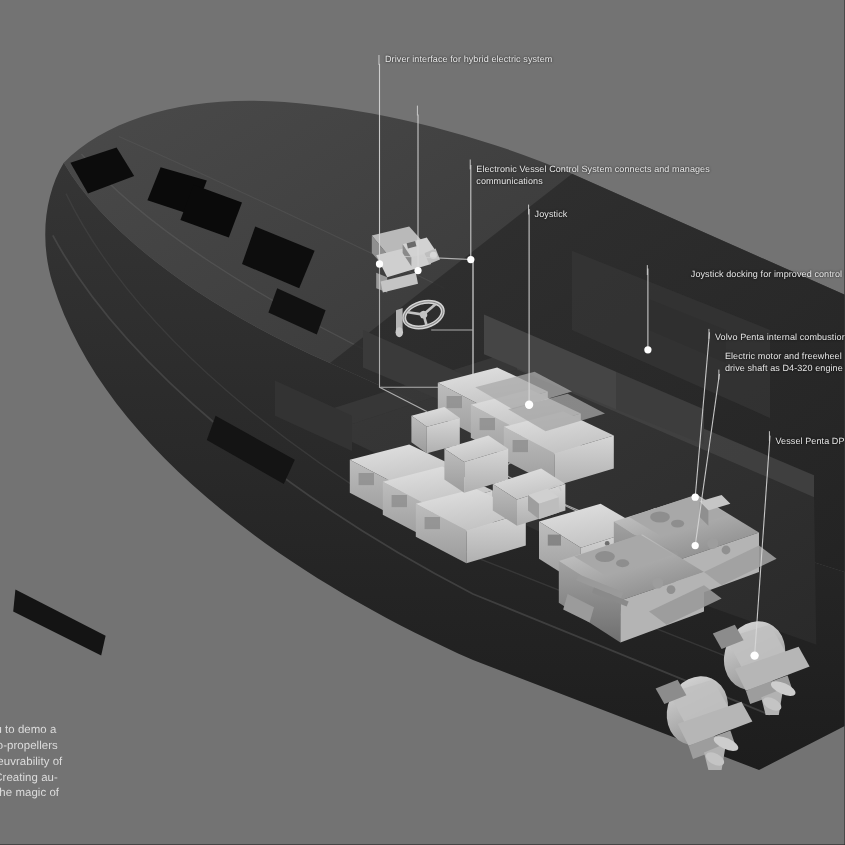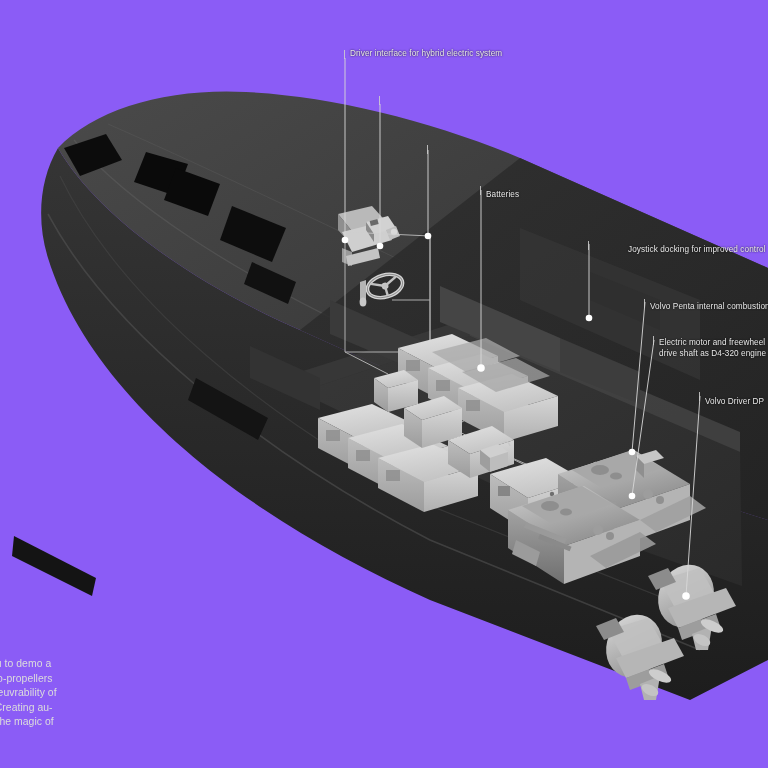--- a/index.html
+++ b/index.html
@@ -1,21 +1,21 @@
 <!DOCTYPE html>
 <html><head>
 <meta charset="utf-8">
 <style>
   html,body{margin:0;padding:0;background:#000;}
   body{
     width:768px;height:768px;overflow:hidden;position:relative;
     font-family:"Liberation Sans","DejaVu Sans",sans-serif;
     -webkit-font-smoothing:antialiased;
   }
-  #stage{position:absolute;inset:0;width:768px;height:768px;background:#8b5cf6;overflow:hidden;}
+  #stage{position:absolute;inset:0;width:768px;height:768px;background:#737373;overflow:hidden;}
 
   
   #boat{position:absolute;left:0;top:0;width:768px;height:768px;}
 
   
   .callout{
     position:absolute;
     color:#e8e8e8;
     font-size:8.2px;
     line-height:11.2px;
@@ -346,36 +346,38 @@
       <circle cx="686" cy="596" r="3.8"></circle>
     </g>
   </svg>
 
   <div class="leadbar" style="left:344px;top:50px;height:9px;"></div>
   <div class="callout" style="left:350px;top:48px;">Driver interface for hybrid electric system</div>
 
   <div class="leadbar" style="left:379px;top:96px;height:9px;"></div>
 
   <div class="leadbar" style="left:427px;top:145px;height:9px;"></div>
+  <div class="callout" style="left:433px;top:148px;">Electronic Vessel Control System connects and manages
+communications</div>
 
   <div class="leadbar" style="left:480px;top:186px;height:9px;"></div>
-  <div class="callout" style="left:486px;top:189px;">Batteries</div>
+  <div class="callout" style="left:486px;top:189px;">Joystick</div>
 
   <div class="leadbar" style="left:588px;top:241px;height:9px;"></div>
   <div class="callout" style="left:594px;top:244px;margin-left:34px;">Joystick docking for improved control</div>
 
   <div class="leadbar" style="left:644px;top:299px;height:9px;"></div>
   <div class="callout clip" style="left:650px;top:301px;">Volvo Penta internal combustion</div>
 
   <div class="leadbar" style="left:653px;top:336px;height:9px;"></div>
-  <div class="callout clip" style="left:659px;top:337px;">Electric motor and freewheel
+  <div class="callout clip" style="left:659px;top:318px;">Electric motor and freewheel
 drive shaft as D4-320 engine</div>
 
   <div class="leadbar" style="left:699px;top:392px;height:9px;"></div>
-  <div class="callout clip" style="left:705px;top:396px;">Volvo Driver DP</div>
+  <div class="callout clip" style="left:705px;top:396px;">Vessel Penta DP</div>
 
   <div id="copy">
     <h1>nce</h1>
     <p>e Beneteau to demo a
 lete helm-to-propellers
 , the manoeuvrability of
 e throttle. Creating au-
 r enjoying the magic of</p>
   </div>
 

